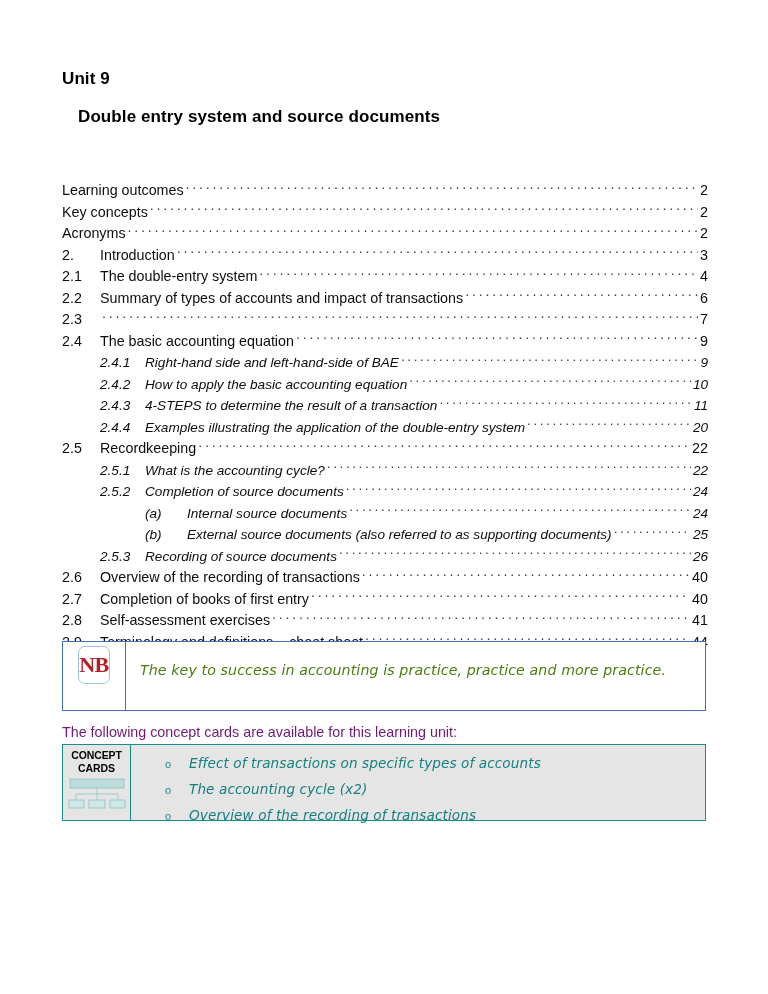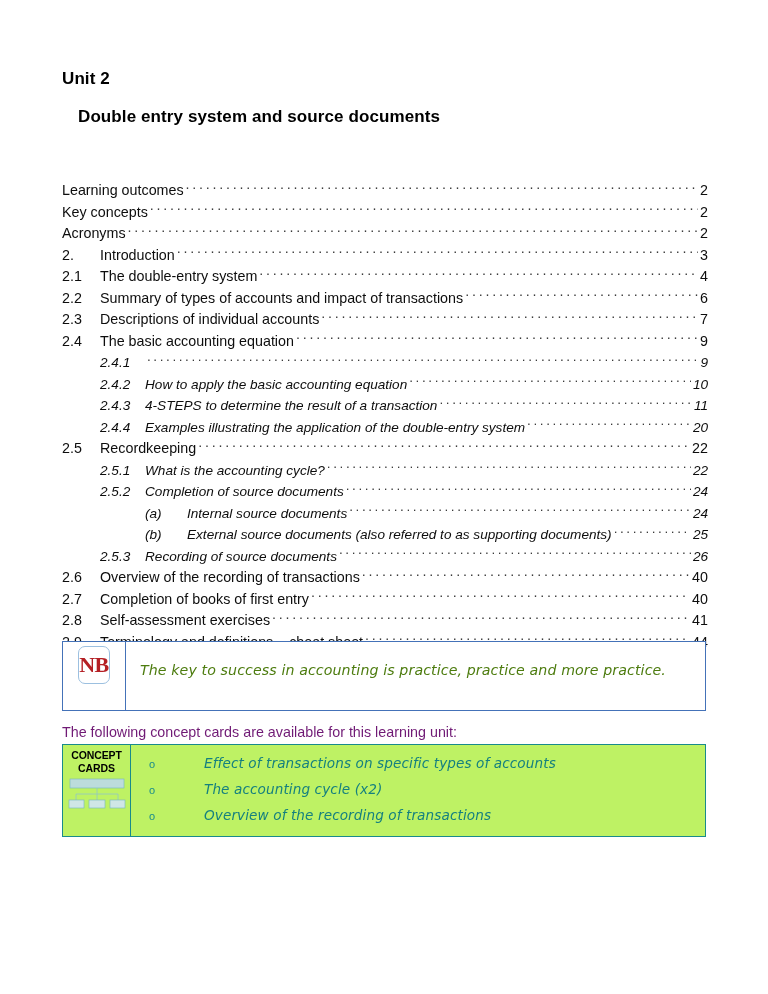--- a/index.html
+++ b/index.html
@@ -172,25 +172,26 @@
     top: 722px;
     font-size: 14.3px;
     line-height: 20px;
     color: #701a75;
   }
   .cc-box {
     position: absolute;
     left: 62px;
     top: 744px;
     width: 644px;
-    height: 93px;
+    height: 77px;
     border: 1.6px solid #198b8b;
     box-sizing: border-box;
     display: flex;
-    background: #bef264;
+    background: #e5e5e5;
+    gap: 16px;
   }
   .cc-icon-cell {
     flex: 0 0 68px;
     border-right: 1.6px solid #198b8b;
     box-sizing: border-box;
     padding: 4px 3px 4px 3px;
     display: flex;
     flex-direction: column;
     align-items: center;
   }
@@ -222,30 +223,29 @@
     color: #1a8c8c;
     line-height: 18px;
   }
   .cc-label {
     font-family: "DejaVu Sans", sans-serif;
     font-style: italic;
     font-size: 13.6px;
     color: #15807f;
     line-height: 18px;
     letter-spacing: 0.1px;
-    margin-left: 31px;
   }
 </style>
 </head>
 <body>
 
 <div class="page">
 
   <div class="heading-block">
-    <div class="h-unit">Unit 2</div>
+    <div class="h-unit">Unit 9</div>
     <div class="h-title">Double entry system and source documents</div>
   </div>
 
   <div class="toc" id="toc-container">
       <div class="toc-row lvl-0">
         <span class="toc-num"></span>
         <span class="toc-label">Learning outcomes</span>
         <span class="toc-leader"></span>
         <span class="toc-page">2</span>
       </div>
@@ -274,32 +274,32 @@
         <span class="toc-page">4</span>
       </div>
       <div class="toc-row lvl-1">
         <span class="toc-num">2.2</span>
         <span class="toc-label">Summary of types of accounts and impact of transactions</span>
         <span class="toc-leader"></span>
         <span class="toc-page">6</span>
       </div>
       <div class="toc-row lvl-1">
         <span class="toc-num">2.3</span>
-        <span class="toc-label">Descriptions of individual accounts</span>
         <span class="toc-leader"></span>
         <span class="toc-page">7</span>
       </div>
       <div class="toc-row lvl-1">
         <span class="toc-num">2.4</span>
         <span class="toc-label">The basic accounting equation</span>
         <span class="toc-leader"></span>
         <span class="toc-page">9</span>
       </div>
       <div class="toc-row lvl-2">
         <span class="toc-num">2.4.1</span>
+        <span class="toc-label">Right-hand side and left-hand-side of BAE</span>
         <span class="toc-leader"></span>
         <span class="toc-page">9</span>
       </div>
       <div class="toc-row lvl-2">
         <span class="toc-num">2.4.2</span>
         <span class="toc-label">How to apply the basic accounting equation</span>
         <span class="toc-leader"></span>
         <span class="toc-page">10</span>
       </div>
       <div class="toc-row lvl-2">

